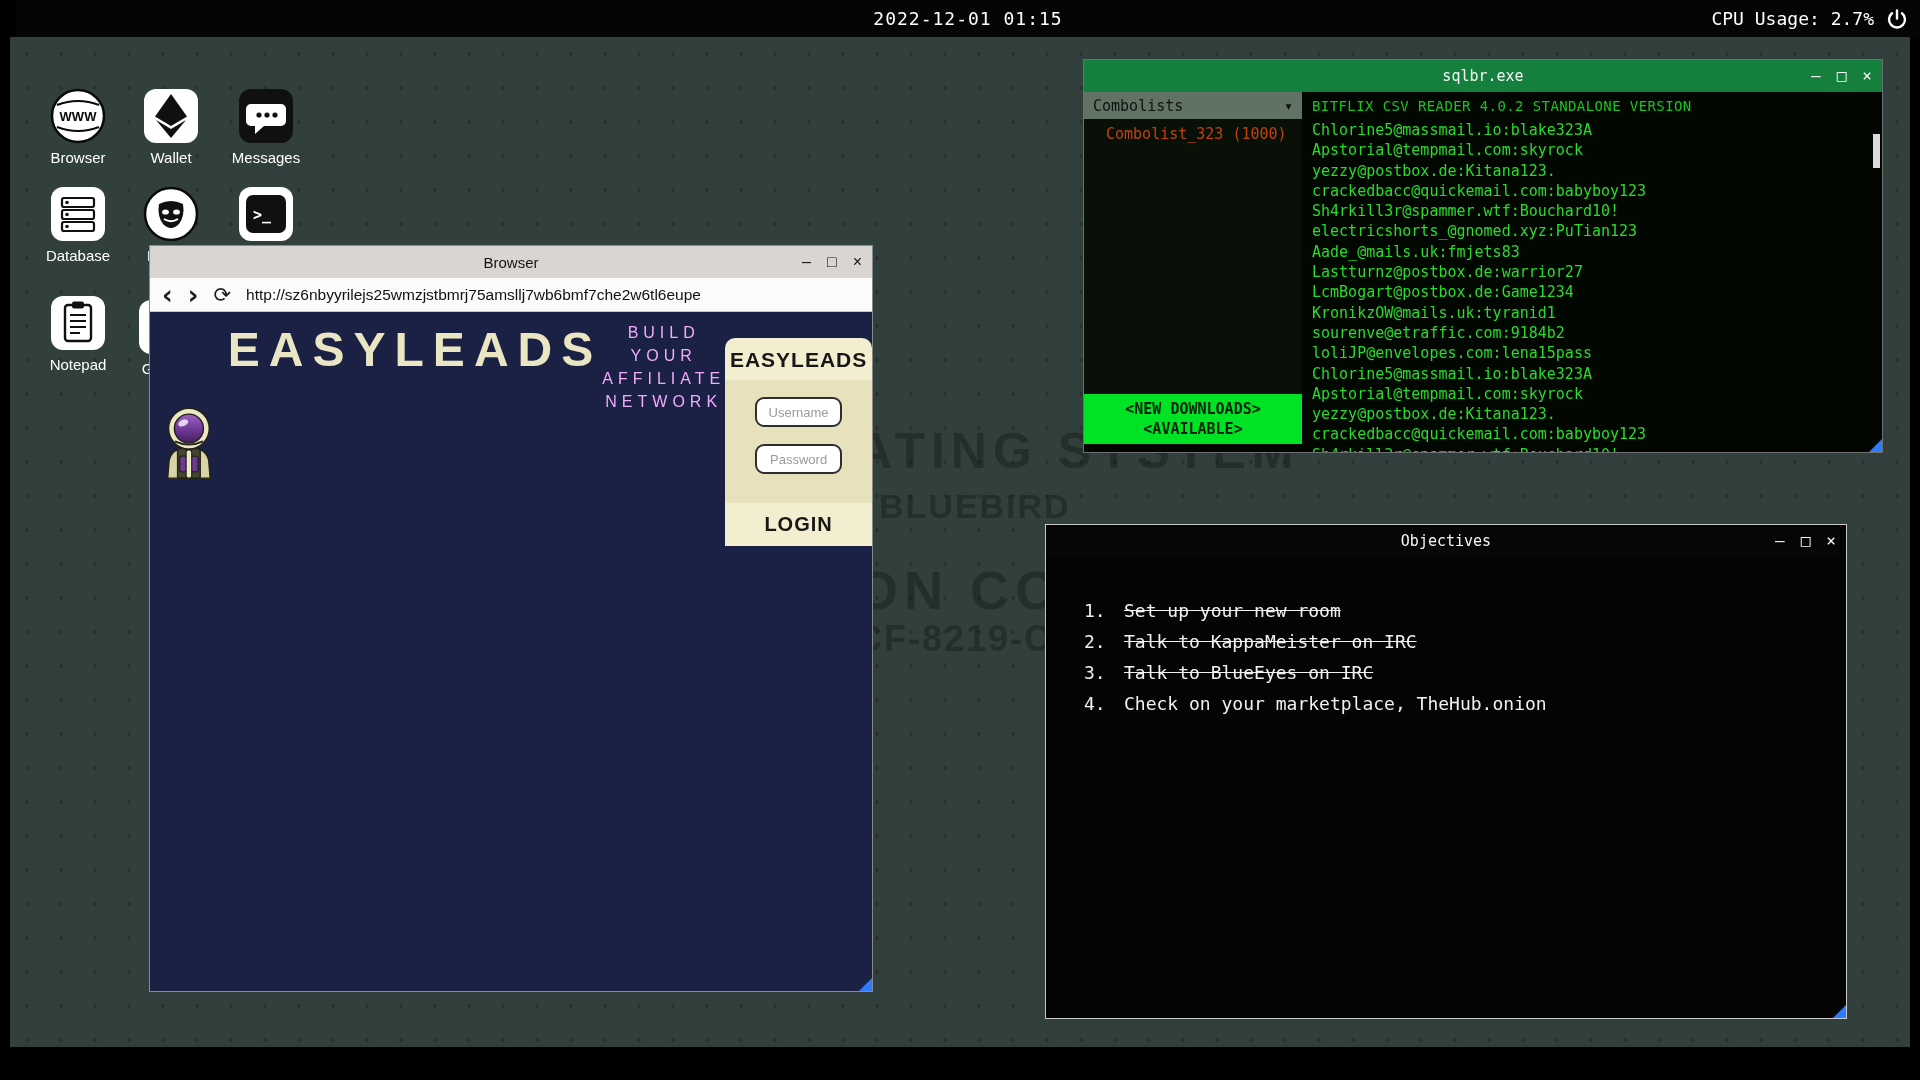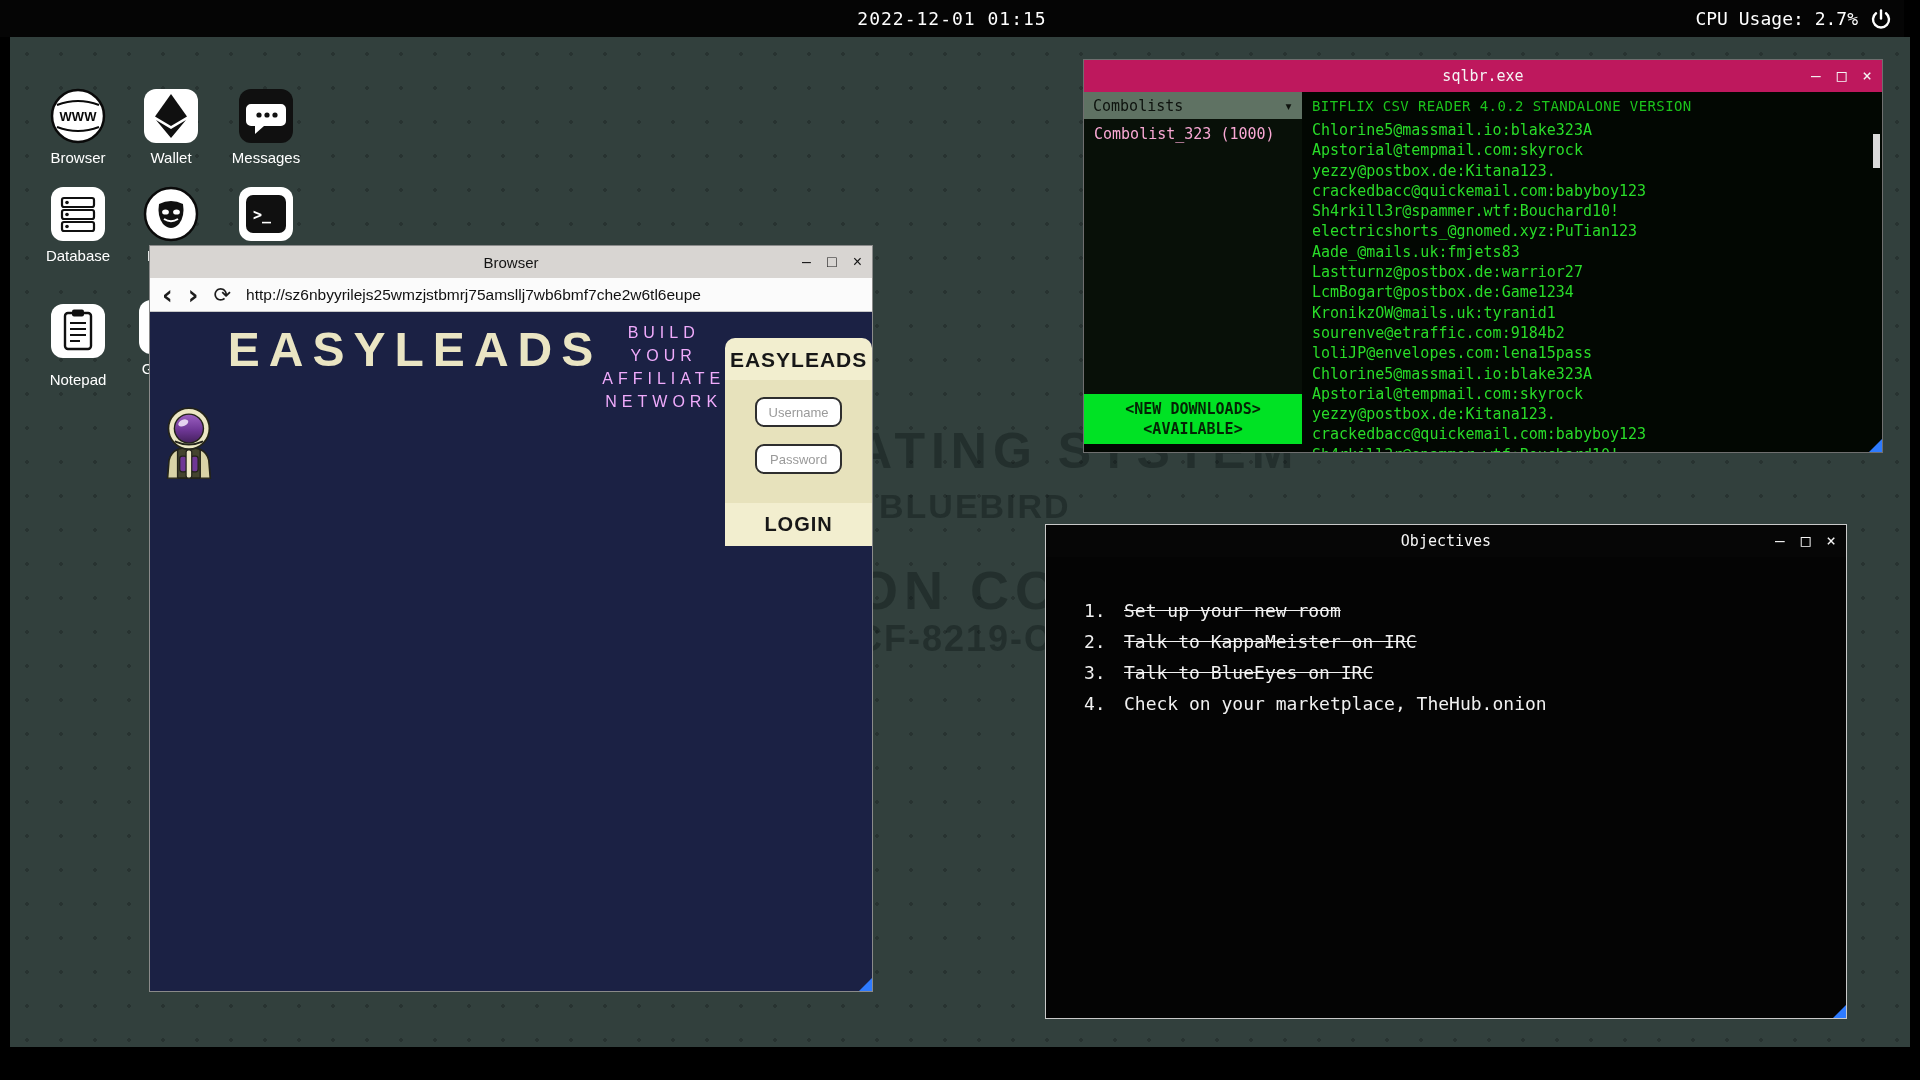--- a/index.html
+++ b/index.html
@@ -2,21 +2,21 @@
 <html><head>
 <meta charset="utf-8">
 <style>
   html,body { margin:0; padding:0; }
   body {
     width:1920px; height:1080px; position:relative; overflow:hidden;
     background:#000; font-family:"DejaVu Sans Mono", monospace;
   }
 
   
-  .topbar { position:absolute; left:0; top:0; width:1904px; height:37px; background:#050505; color:#fff; z-index:10; }
+  .topbar { position:absolute; left:16px; top:0; width:1904px; height:37px; background:#050505; color:#fff; z-index:10; }
   .topbar .datetime { position:absolute; left:0; right:0; top:0; text-align:center; line-height:37px; font-size:18px; letter-spacing:1px; }
   .topbar .right { position:absolute; right:12px; top:0; height:37px; display:flex; align-items:center; gap:12px; font-size:18px; }
 
   
   .desktop {
     position:absolute; left:10px; top:37px; width:1900px; height:1010px;
     background-color:#32403d;
     background-image: radial-gradient(circle, rgba(0,0,0,0.20) 1.6px, transparent 1.7px);
     background-size:34px 34px;
     overflow:hidden;
@@ -32,21 +32,21 @@
   
   .icon-cell { position:absolute; width:90px; display:flex; flex-direction:column; align-items:center; z-index:2; cursor:pointer; }
   .icon-cell .glyph { width:56px; height:56px; }
   .icon-cell .label { margin-top:5px; color:#fff; font-family:"Liberation Sans", sans-serif; font-size:15px; text-align:center; white-space:nowrap; }
   #ic-browser  { left:23px;  top:51px; }
   #ic-wallet   { left:116px; top:51px; }
   #ic-messages { left:211px; top:51px; }
   #ic-database { left:23px;  top:149px; }
   #ic-identity { left:116px; top:149px; }
   #ic-terminal { left:211px; top:149px; }
-  #ic-notepad  { left:23px;  top:266px;gap:7px; }
+  #ic-notepad  { left:23px;  top:258px; }
   #ic-games    { left:111px; top:262px; }
 
   
   .window { position:absolute; box-sizing:border-box; z-index:3; }
   .titlebar { position:relative; display:flex; align-items:center; }
   .titlebar .title { position:absolute; left:0; right:0; text-align:center; font-size:15px; }
   .titlebar .controls { position:absolute; right:10px; top:0; bottom:0; display:flex; align-items:center; gap:16px; }
   .titlebar .controls span { font-size:16px; line-height:1; cursor:default; }
   .resize-corner { position:absolute; right:0; bottom:0; width:0; height:0;
     border-left:13px solid transparent; border-bottom:13px solid #2e7bff; }
@@ -67,25 +67,25 @@
   .card-header { background:#f2eecf; padding:10px 0 8px; text-align:center; font-weight:bold; font-size:21px; color:#171717; letter-spacing:1px; }
   .card-body { background:#e7e2bc; padding:17px 30px 12px; }
   .card-body input { display:block; width:100%; box-sizing:border-box; height:30px; margin-bottom:17px;
     border:2px solid #2e2e2e; border-radius:9px; background:#fff; text-align:center;
     font-size:13px; font-family:"Liberation Sans", sans-serif; color:#333; outline:none; }
   .card-body input::placeholder { color:#9a9a9a; }
   .card-footer { background:#f2eecf; padding:10px 0; text-align:center; font-weight:bold; font-size:20px; color:#171717; letter-spacing:1px; cursor:pointer; }
 
   
   #win-sqlbr { left:1073px; top:22px; width:800px; height:394px; background:#020702; border:1px solid #6f6f6f; }
-  #win-sqlbr .titlebar { height:32px; background:#be185d; color:#f5f5f5;text-decoration:underline; }
+  #win-sqlbr .titlebar { height:32px; background:#15803d; color:#f5f5f5;text-decoration:underline; }
   .sql-content { position:relative; height:calc(100% - 32px); overflow:hidden; }
   .sql-left { position:absolute; left:0; top:0; bottom:8px; width:218px; background:#081008; }
   .sql-dropdown { height:27px; background:#5f7263; color:#0e130e; display:flex; align-items:center; justify-content:space-between; padding:0 9px; font-size:15px; cursor:pointer; }
-  .sql-listitem { padding:6px 10px 0; color:#f9a8d4; font-size:15px; cursor:pointer; white-space:nowrap; }
+  .sql-listitem { padding:6px 22px 0; color:#c2410c; font-size:15px; cursor:pointer; white-space:nowrap; }
   .sql-dl-btn { position:absolute; left:0; right:0; bottom:0; height:50px; background:#00e224; color:#042304;
     display:flex; flex-direction:column; align-items:center; justify-content:center;
     font-weight:bold; font-size:15px; line-height:20px; cursor:pointer; }
   .sql-right { margin-left:218px; height:100%; overflow:hidden; padding:4px 0 0 10px; }
   .sql-header { color:#1cc51c; font-size:14px; letter-spacing:0.4px; padding:2px 0 6px; white-space:nowrap; }
   .sql-row { color:#29dc29; font-size:15px; line-height:20.3px; white-space:nowrap; }
   .sql-scrollthumb { position:absolute; right:2px; top:42px; width:7px; height:34px; background:#dadada; }
 
   
   #win-objectives { left:1035px; top:487px; width:802px; height:495px; background:#040404; border:1px solid #c9c9c9; }

